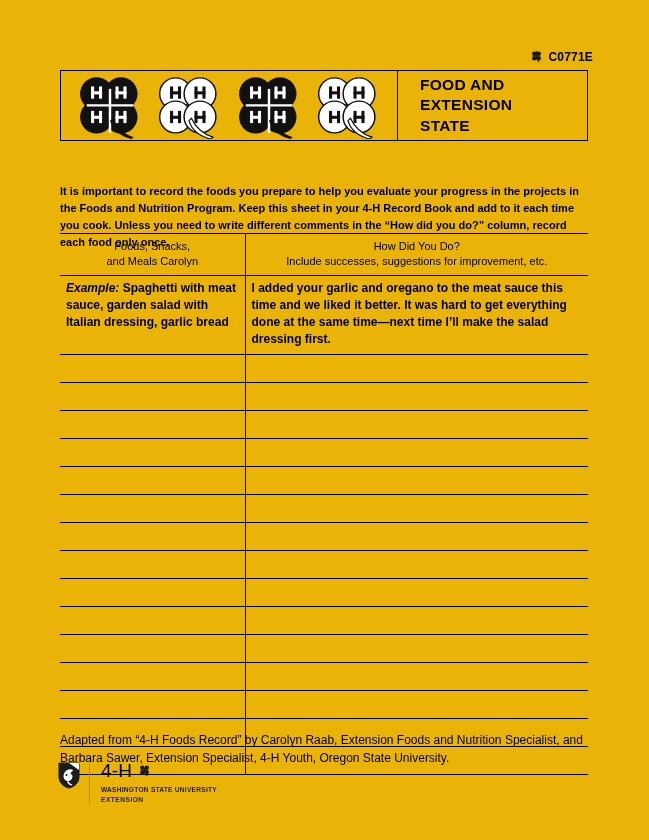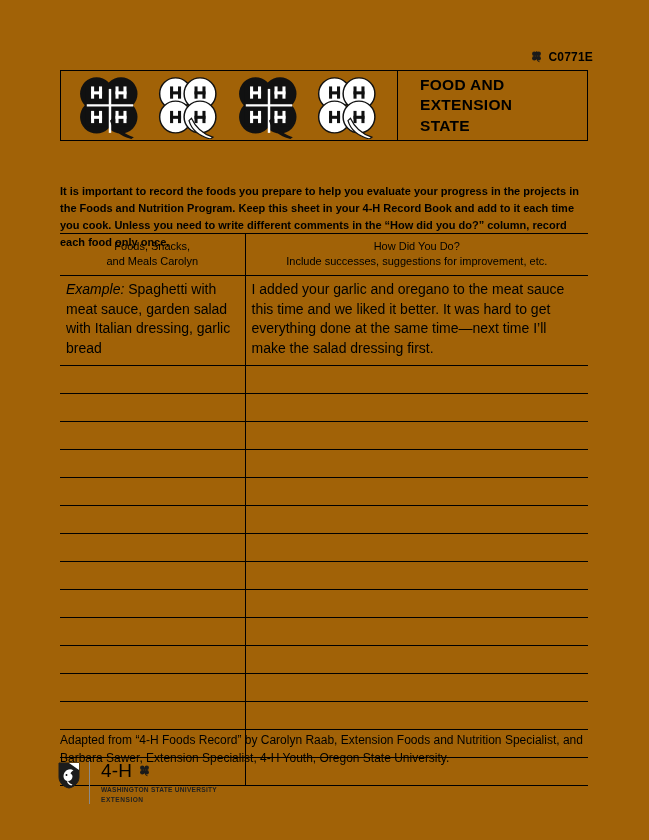--- a/index.html
+++ b/index.html
@@ -12,21 +12,21 @@
     height: 840px;
     position: relative;
     font-family: "Liberation Sans", sans-serif;
     color: #000000;
     overflow: hidden;
   }
 
   .page {
     position: absolute;
     inset: 0;
-    background: #a16207;
+    background: #eab308;
   }
 
   
   .pubcode {
     position: absolute;
     top: 50px;
     right: 56px;
     display: flex;
     align-items: center;
     gap: 5px;
@@ -116,23 +116,24 @@
     font-weight: normal;
     font-size: 11px;
     line-height: 1.35;
     text-align: center;
     padding: 5px 4px 6px 4px;
     margin-top: 12px;
   }
   .rt thead th .hline { display: block; }
 
   .rt td.example {
-    font-size: 14px;
+    font-size: 12px;
     line-height: 1.42;
     padding: 4px 6px 6px 6px;
+    font-weight: bold;
   }
   .rt td.example em {
     font-style: italic;
   }
   .rt tbody tr.blank td {
     height: 27px;
   }
   .rt tbody tr.last td {
     border-bottom: 1.6px solid #000;
   }

